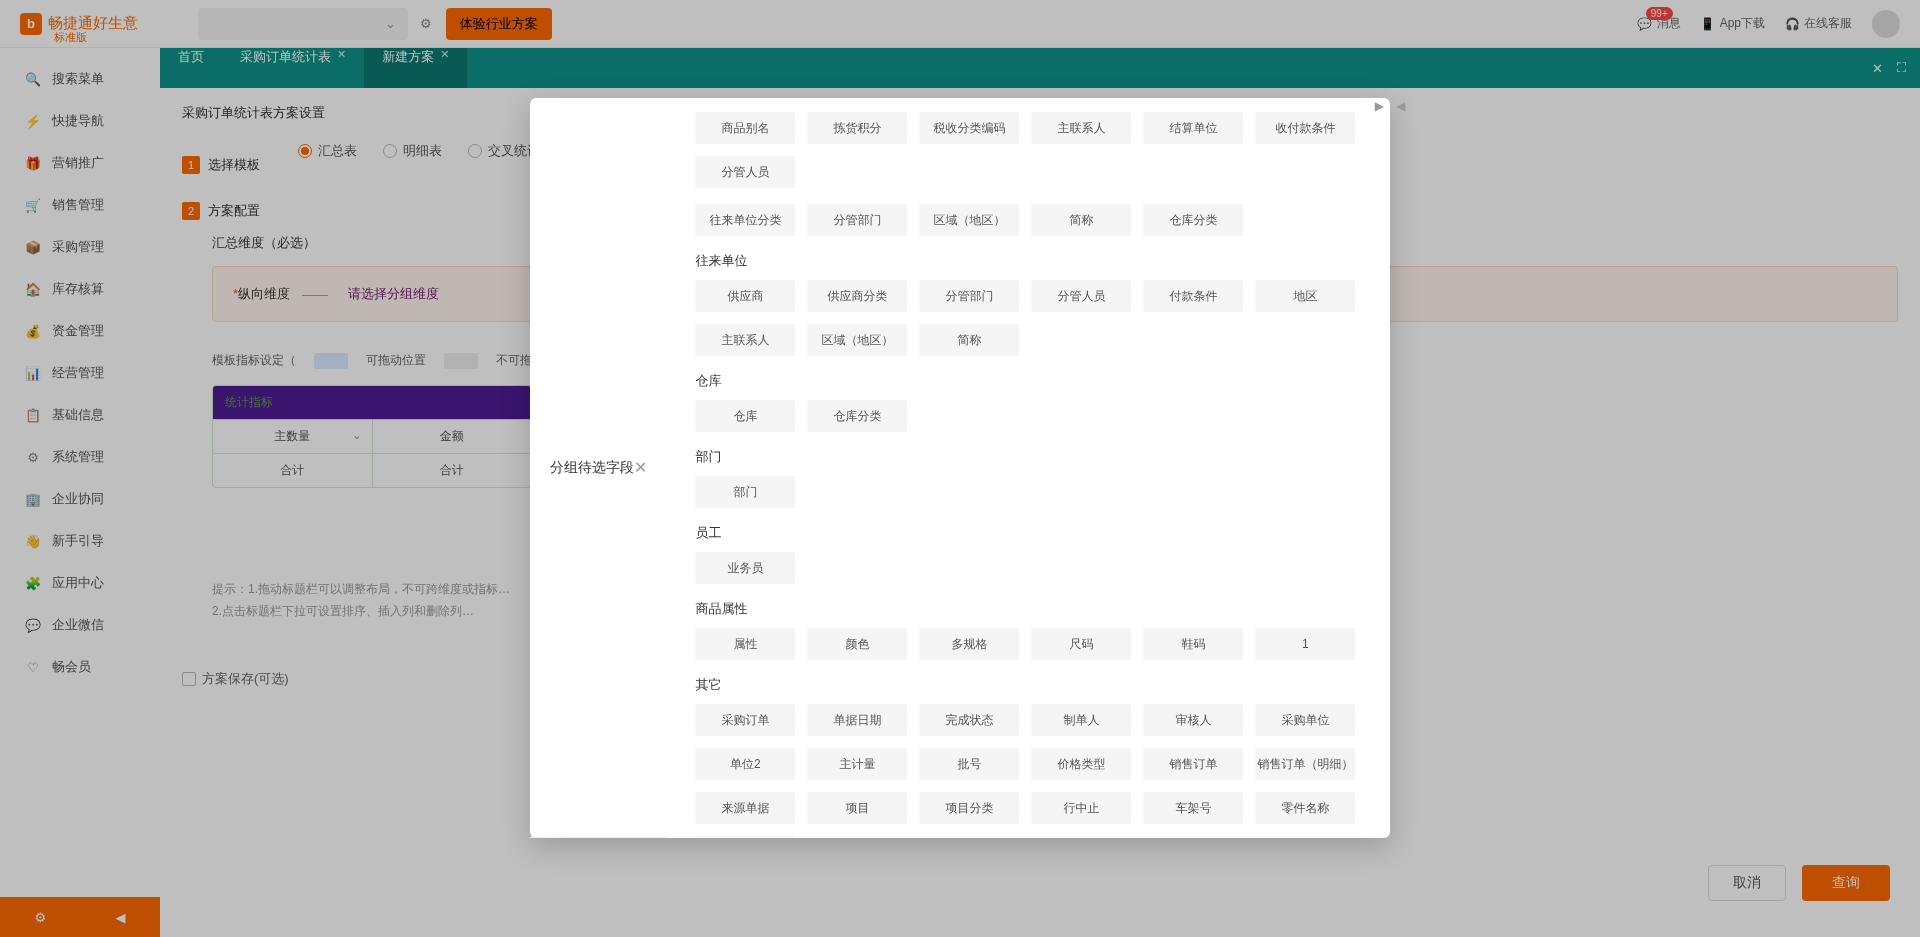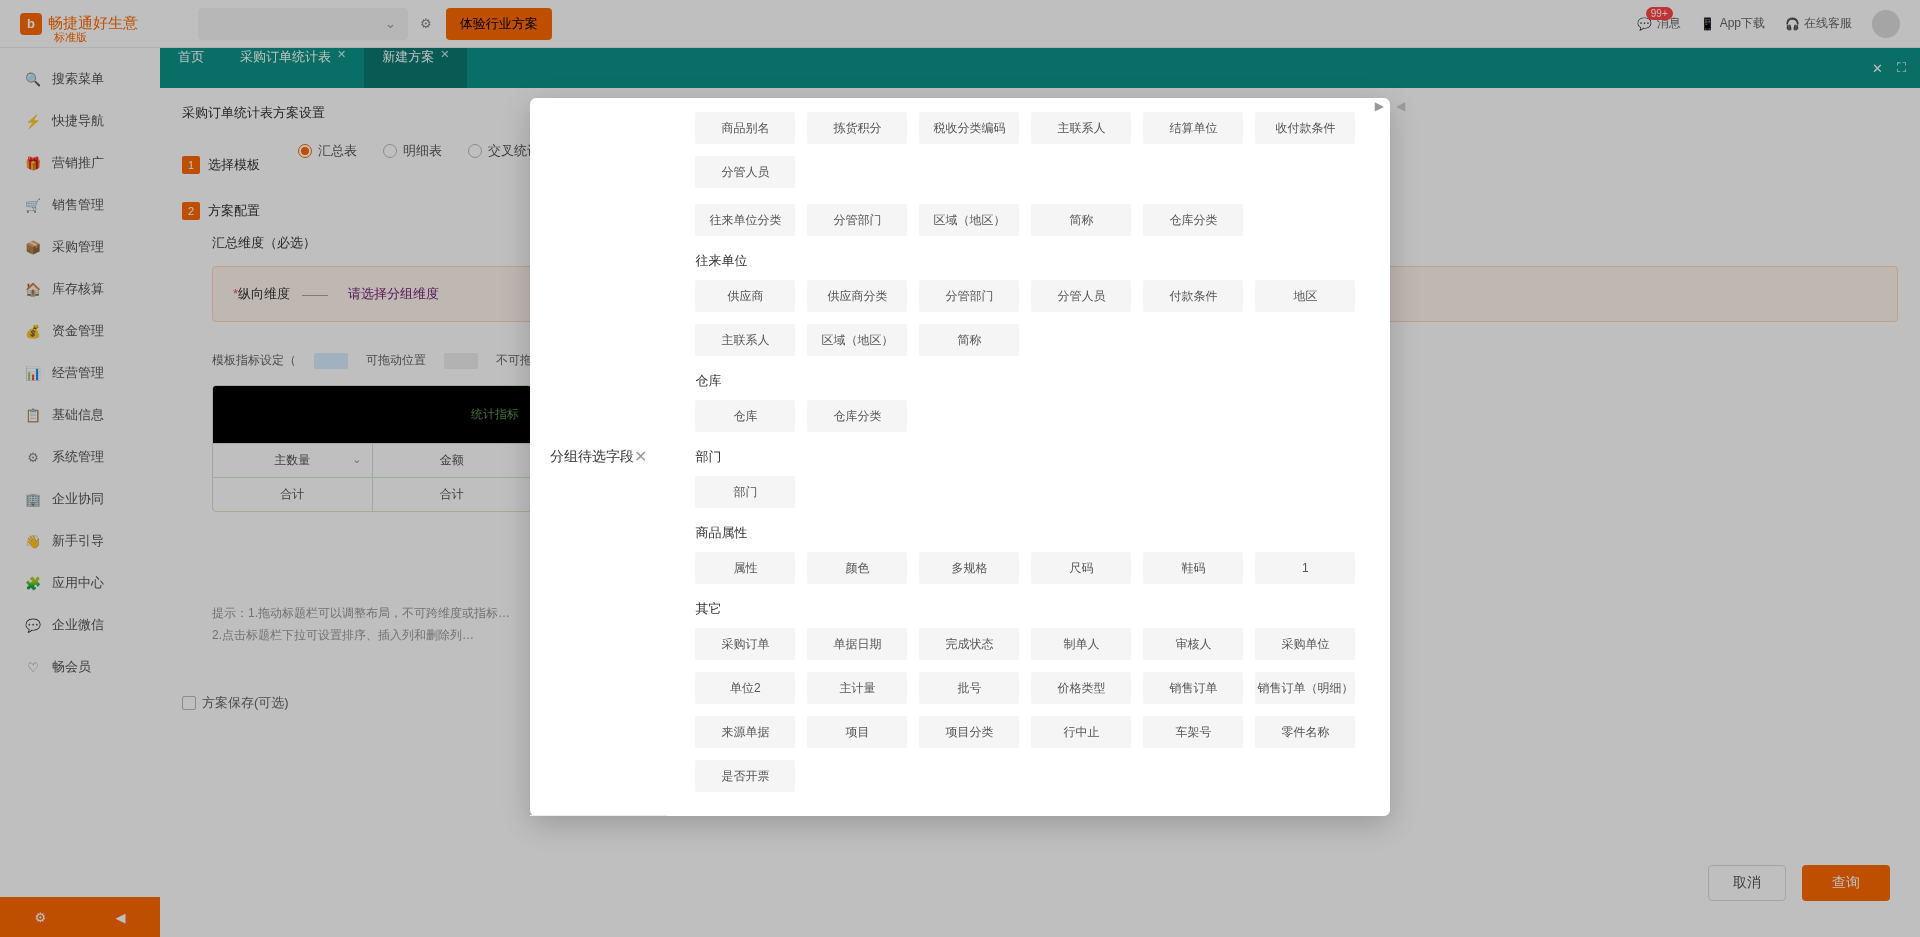--- a/index.html
+++ b/index.html
@@ -42,21 +42,21 @@
 .config-title { font-size: 13px; color: #333; margin-bottom: 14px; }
 .dim-row { background: #fff4ec; border: 1px solid #ffd6b8; border-radius: 4px; padding: 18px 20px; display: flex; align-items: center; gap: 12px; margin-top: 10px; width: 100%; }
 .req { color: #ff4444; }
 .dash { color: #999; }
 .dim-place { color: #701a75; margin-left: 8px; }
 .indicator-row { margin-top: 30px; display: flex; align-items: center; gap: 18px; font-size: 12px; color: #666; }
 .swatch { display: inline-block; width: 34px; height: 16px; vertical-align: middle; border-radius: 2px; }
 .swatch.drag { background: #d9ecff; }
 .swatch.nodrag { background: #eee; }
 .tbl { margin-top: 16px; border: 1px solid #d0e8c8; border-radius: 4px; width: 320px; overflow: hidden; }
-.tbl-head { background: #000000; color: #5a9b4a; padding: 20px 12px; font-size: 12px; text-align: right; }
+.tbl-head { background: #4c1d95; color: #5a9b4a; padding: 8px 12px; font-size: 12px; }
 .tbl-row { display: flex; border-top: 1px solid #d0e8c8; }
 .tbl-cell { flex: 1; padding: 8px 0; text-align: center; font-size: 12px; color: #555; border-right: 1px solid #d0e8c8; position: relative; }
 .tbl-cell:last-child { border-right: none; }
 .tbl-cell .chev-d { position: absolute; right: 10px; top: 9px; color: #999; font-size: 11px; }
 .hints { margin-top: 90px; color: #999; font-size: 12px; line-height: 22px; }
 .save-row { margin-top: 48px; display: flex; align-items: center; gap: 6px; font-size: 13px; color: #666; }
 .chk { width: 14px; height: 14px; border: 1px solid #bbb; border-radius: 2px; display: inline-block; }
 .footer-btns { position: absolute; right: 30px; bottom: 36px; display: flex; gap: 16px; }
 .btn-plain { background: #fff; border: 1px solid #ddd; height: 36px; padding: 0 24px; border-radius: 4px; cursor: pointer; font-size: 14px; color: #555; }
 .btn-primary { background: #ff6a00; color: #fff; border: none; height: 36px; padding: 0 30px; border-radius: 4px; cursor: pointer; font-size: 14px; }
@@ -325,20 +325,26 @@
           <div class="group-title">仓库</div>
           <div class="chips">
             <div class="chip">仓库</div>
             <div class="chip">仓库分类</div>
           </div>
         </div>
         <div class="field-group">
           <div class="group-title">部门</div>
           <div class="chips">
             <div class="chip">部门</div>
+          </div>
+        </div>
+        <div class="field-group">
+          <div class="group-title">员工</div>
+          <div class="chips">
+            <div class="chip">业务员</div>
           </div>
         </div>
         <div class="field-group">
           <div class="group-title">商品属性</div>
           <div class="chips">
             <div class="chip">属性</div>
             <div class="chip">颜色</div>
             <div class="chip">多规格</div>
             <div class="chip">尺码</div>
             <div class="chip">鞋码</div>

